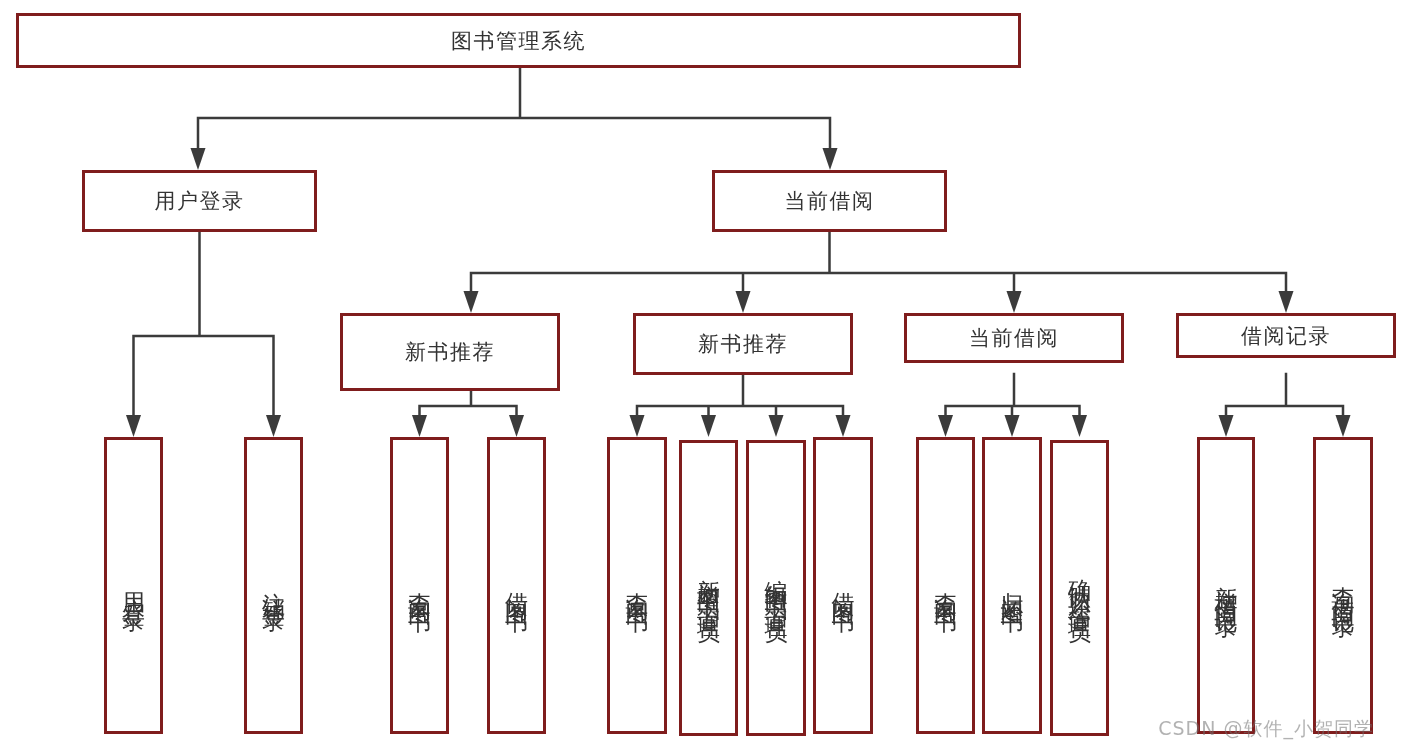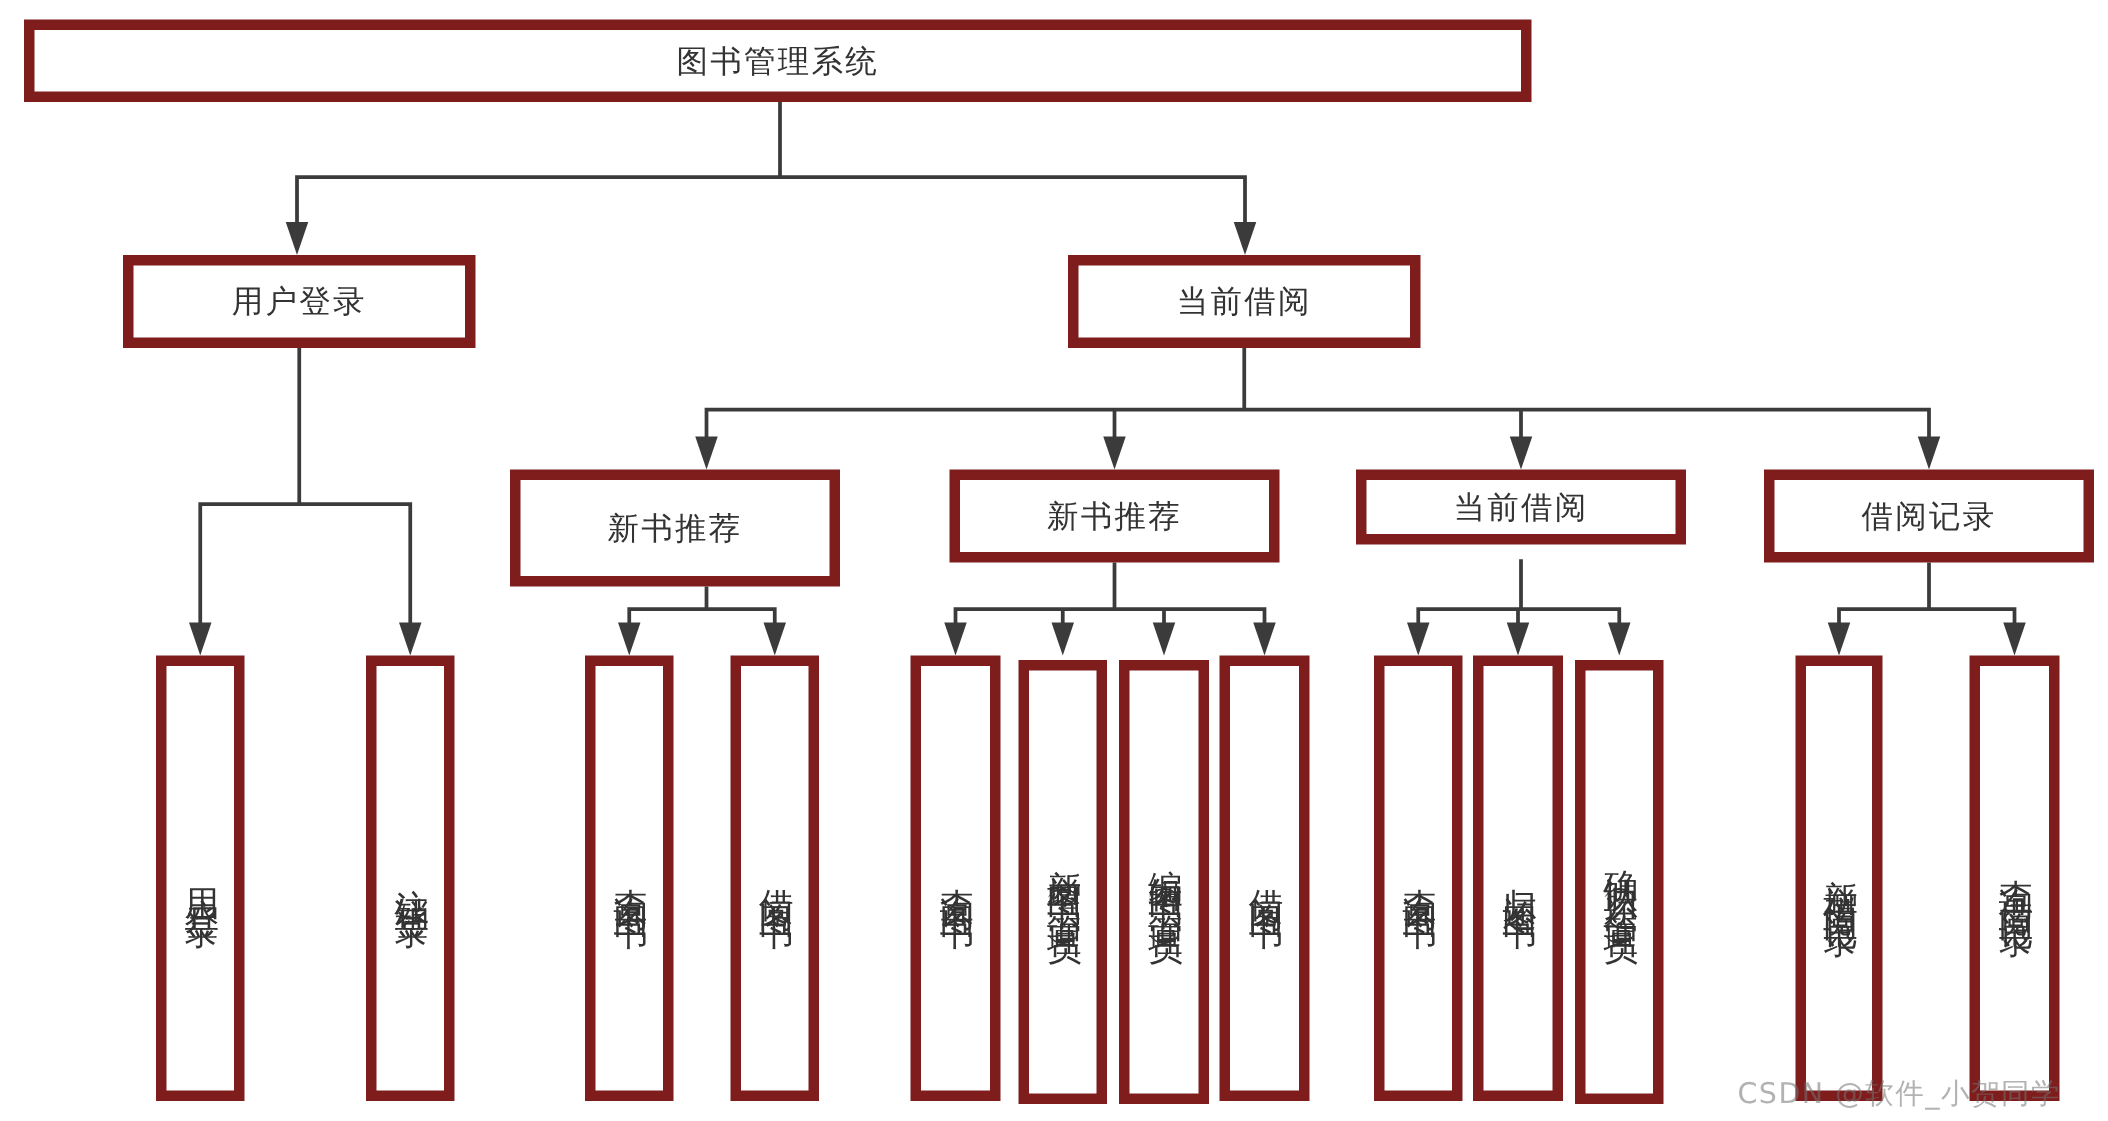--- a/index.html
+++ b/index.html
@@ -7,21 +7,21 @@
   .canvas {
     position:relative;
     width:1405px; height:747px;
     background:#ffffff;
     overflow:hidden;
     font-family:"DejaVu Sans","Liberation Sans",sans-serif;
   }
   .connectors { position:absolute; left:0; top:0; z-index:1; }
   .node {
     position:absolute;
-    border:7px solid #7f1d1d;
+    border:3px solid #7f1d1d;
     background:#ffffff;
     display:flex;
     align-items:center;
     justify-content:center;
     color:#333333;
     z-index:2;
   }
   .hnode { font-size:21px; letter-spacing:1.5px; }
   .vnode {
     writing-mode:vertical-rl;
@@ -108,21 +108,21 @@
 
   <div class="node hnode" style="left:340px;top:313px;width:220px;height:78px">
     <span>新书推荐</span>
   </div>
   <div class="node hnode" style="left:633px;top:313px;width:220px;height:62px">
     <span>新书推荐</span>
   </div>
   <div class="node hnode" style="left:904px;top:313px;width:220px;height:50px">
     <span>当前借阅</span>
   </div>
-  <div class="node hnode" style="left:1176px;top:313px;width:220px;height:62px">
+  <div class="node hnode" style="left:1176px;top:313px;width:220px;height:45px">
     <span>借阅记录</span>
   </div>
 
   <div class="node vnode" style="left:104px;top:437px;width:59px;height:297px">
     <span>用户登录</span>
   </div>
   <div class="node vnode" style="left:244px;top:437px;width:59px;height:297px">
     <span>注销登录</span>
   </div>
 

